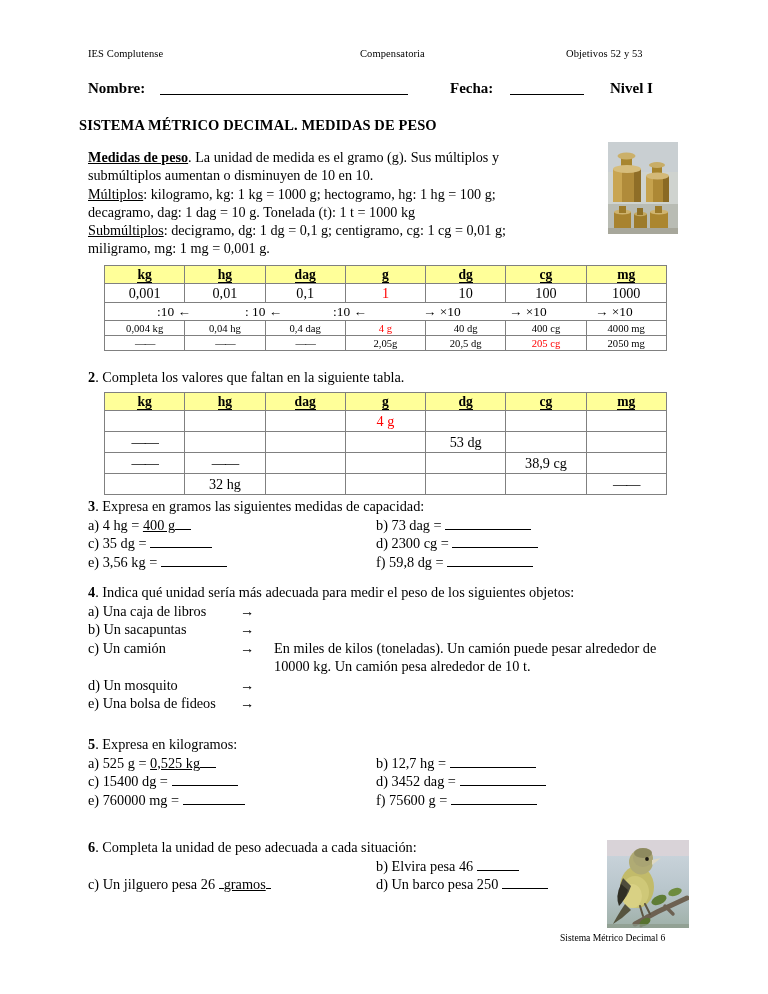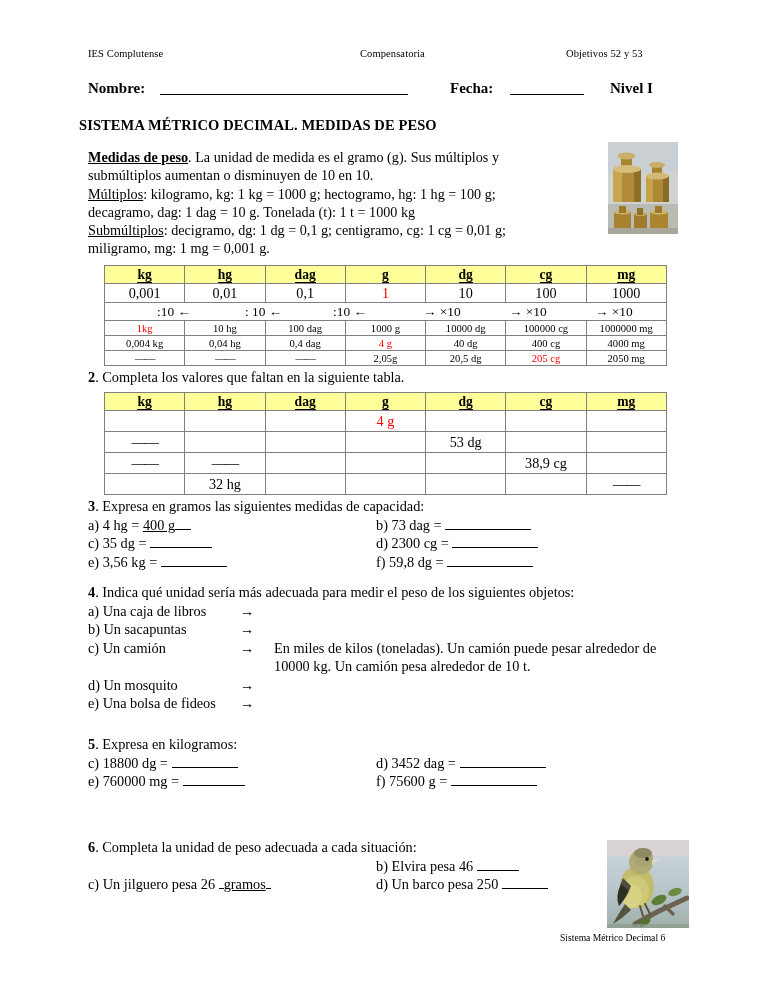--- a/index.html
+++ b/index.html
@@ -256,29 +256,20 @@
             <span style="left:52px">:10 ←</span>
             <span style="left:140px">: 10 ←</span>
             <span style="left:228px">:10 ←</span>
             <span style="left:318px">→ ×10</span>
             <span style="left:404px">→ ×10</span>
             <span style="left:490px">→ ×10</span>
           </div>
         </td>
       </tr>
       <tr class="r-data small">
-        <td class="red">1kg</td>
-        <td>10 hg</td>
-        <td>100 dag</td>
-        <td class="bold">1000 g</td>
-        <td>10000 dg</td>
-        <td>100000 cg</td>
-        <td>1000000 mg</td>
-      </tr>
-      <tr class="r-data small">
         <td>0,004 kg</td>
         <td>0,04 hg</td>
         <td>0,4 dag</td>
         <td class="red">4 g</td>
         <td>40 dg</td>
         <td>400 cg</td>
         <td>4000 mg</td>
       </tr>
       <tr class="r-data small">
         <td class="dash">——</td>
@@ -398,21 +389,25 @@
       <span class="col-a">e) Una bolsa de fideos</span>
       <span class="arrow-col">→</span>
     </div>
   </div>
 
   <div class="exq" id="ex5">
     <div style="position:relative;height:18.5px">
       <b>5</b><span>. Expresa en kilogramos:</span>
     </div>
     <div style="position:relative;height:18.5px">
-      <span class="col-a"><span>c) 18800 dg = </span><span class="rule" style="width:66px"></span></span>
+      <span class="col-a"><span>a) 525 g = </span><span class="blank-u">0,525 kg</span><span class="rule" style="width:16px"></span></span>
+      <span class="col-b"><span>b) 12,7 hg = </span><span class="rule" style="width:86px"></span></span>
+    </div>
+    <div style="position:relative;height:18.5px">
+      <span class="col-a"><span>c) 15400 dg = </span><span class="rule" style="width:66px"></span></span>
       <span class="col-b"><span>d) 3452 dag  = </span><span class="rule" style="width:86px"></span></span>
     </div>
     <div style="position:relative;height:18.5px">
       <span class="col-a"><span>e) 760000 mg = </span><span class="rule" style="width:62px"></span></span>
       <span class="col-b"><span>f) 75600 g = </span><span class="rule" style="width:86px"></span></span>
     </div>
   </div>
 
   <div class="exq" id="ex6">
     <div style="position:relative;height:18.5px">

